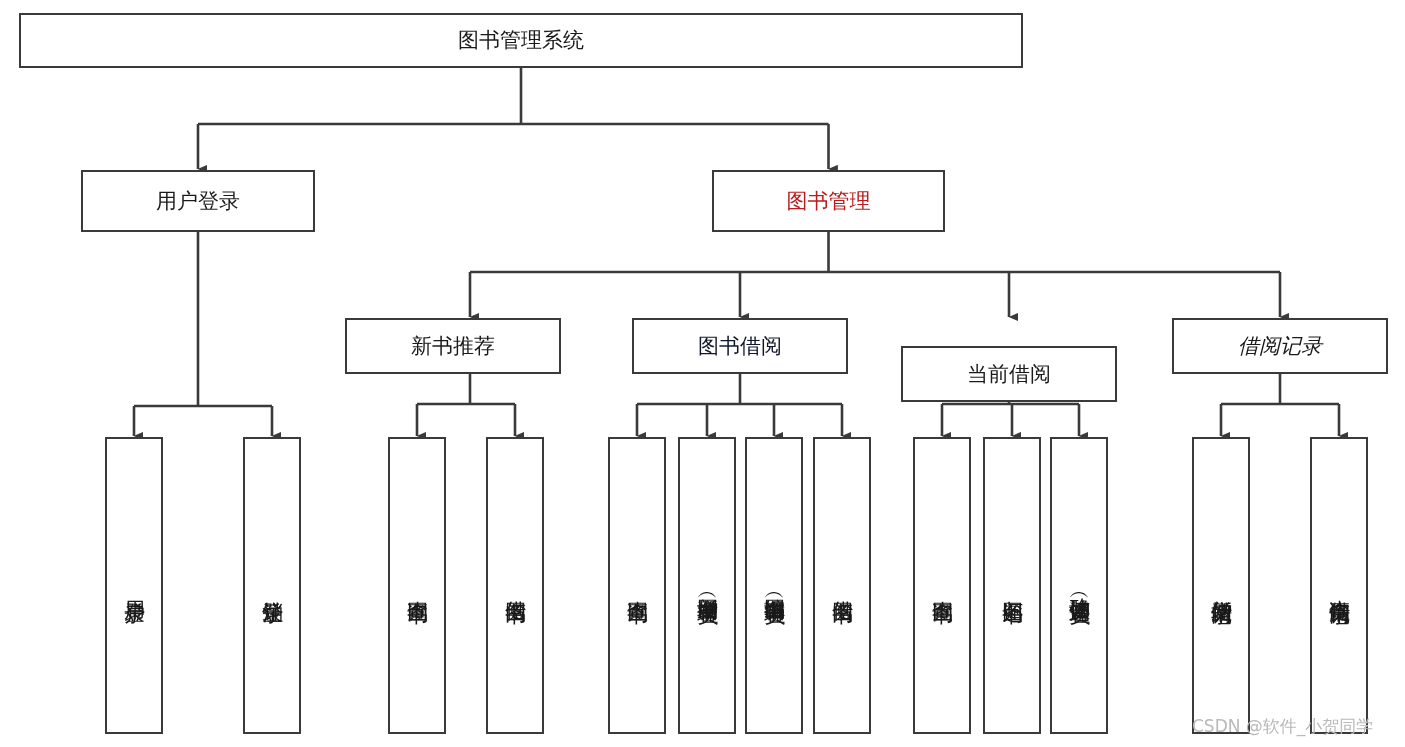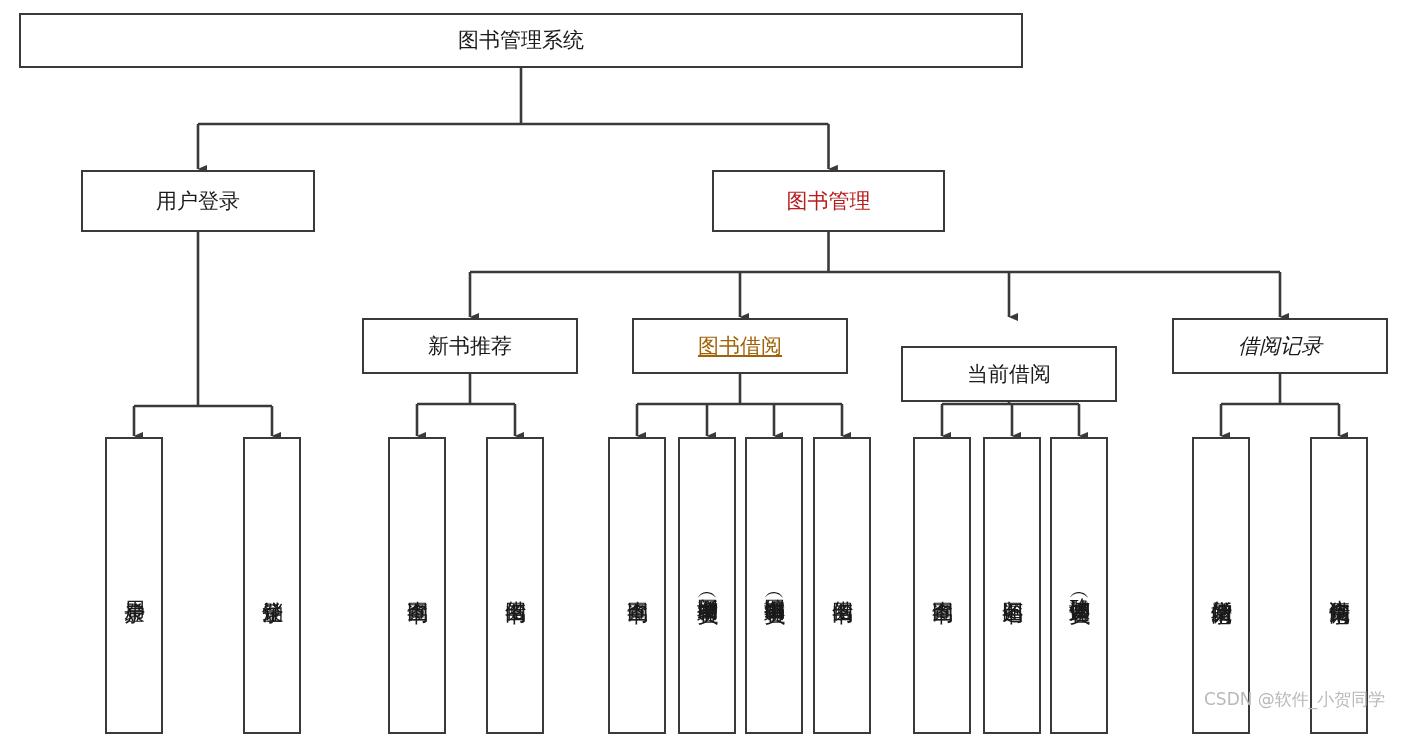--- a/index.html
+++ b/index.html
@@ -111,25 +111,25 @@
   <div id="node-layer">
       <div class="node-box horizontal" style="left: 19px; top: 13px; width: 1004px; height: 55px; border-color: rgb(58, 58, 58);">
         <span class="node-label" style="color: rgb(26, 26, 26);">图书管理系统</span>
       </div>
       <div class="node-box horizontal" style="left: 81px; top: 170px; width: 234px; height: 62px; border-color: rgb(58, 58, 58);">
         <span class="node-label" style="color: rgb(26, 26, 26);">用户登录</span>
       </div>
       <div class="node-box horizontal" style="left: 712px; top: 170px; width: 233px; height: 62px; border-color: rgb(58, 58, 58);">
         <span class="node-label" style="color: #b91c1c;">图书管理</span>
       </div>
-      <div class="node-box horizontal" style="left: 362px; top: 318px; width: 216px; height: 56px; border-color: rgb(58, 58, 58);">
+      <div class="node-box horizontal" style="left: 345px; top: 318px; width: 216px; height: 56px; border-color: rgb(58, 58, 58);">
         <span class="node-label" style="color: rgb(26, 26, 26);">新书推荐</span>
       </div>
       <div class="node-box horizontal" style="left: 632px; top: 318px; width: 216px; height: 56px; border-color: rgb(58, 58, 58);">
-        <span class="node-label" style="color: #a16207; text-decoration: underline;">图书借阅</span>
+        <span class="node-label" style="color: #0f172a;">图书借阅</span>
       </div>
       <div class="node-box horizontal" style="left: 901px; top: 318px; width: 216px; height: 56px; border-color: rgb(58, 58, 58); margin-top: 28px;">
         <span class="node-label" style="color: rgb(26, 26, 26);">当前借阅</span>
       </div>
       <div class="node-box horizontal" style="left: 1172px; top: 318px; width: 216px; height: 56px; border-color: rgb(58, 58, 58); font-style: italic;">
         <span class="node-label" style="color: rgb(26, 26, 26);">借阅记录</span>
       </div>
       <div class="node-box vertical" style="left: 105px; top: 437px; width: 58px; height: 297px; border-color: rgb(58, 58, 58);">
         <span class="node-label" style="color: rgb(26, 26, 26);">用户登录</span>
       </div>
@@ -163,14 +163,14 @@
       <div class="node-box vertical" style="left: 1050px; top: 437px; width: 58px; height: 297px; border-color: rgb(58, 58, 58);">
         <span class="node-label" style="color: rgb(26, 26, 26);">确认归还（管理员）</span>
       </div>
       <div class="node-box vertical" style="left: 1192px; top: 437px; width: 58px; height: 297px; border-color: rgb(58, 58, 58);">
         <span class="node-label" style="color: rgb(26, 26, 26);">新增借阅记录</span>
       </div>
       <div class="node-box vertical" style="left: 1310px; top: 437px; width: 58px; height: 297px; border-color: rgb(58, 58, 58);">
         <span class="node-label" style="color: rgb(26, 26, 26);">查询借阅记录</span>
       </div>
     </div>
-  <div class="watermark" style="left:1192px; top:688px;padding-left:12px;">CSDN @软件_小贺同学</div>
+  <div class="watermark" style="left:1192px; top:715px;">CSDN @软件_小贺同学</div>
 </div>
 
 </body></html>

